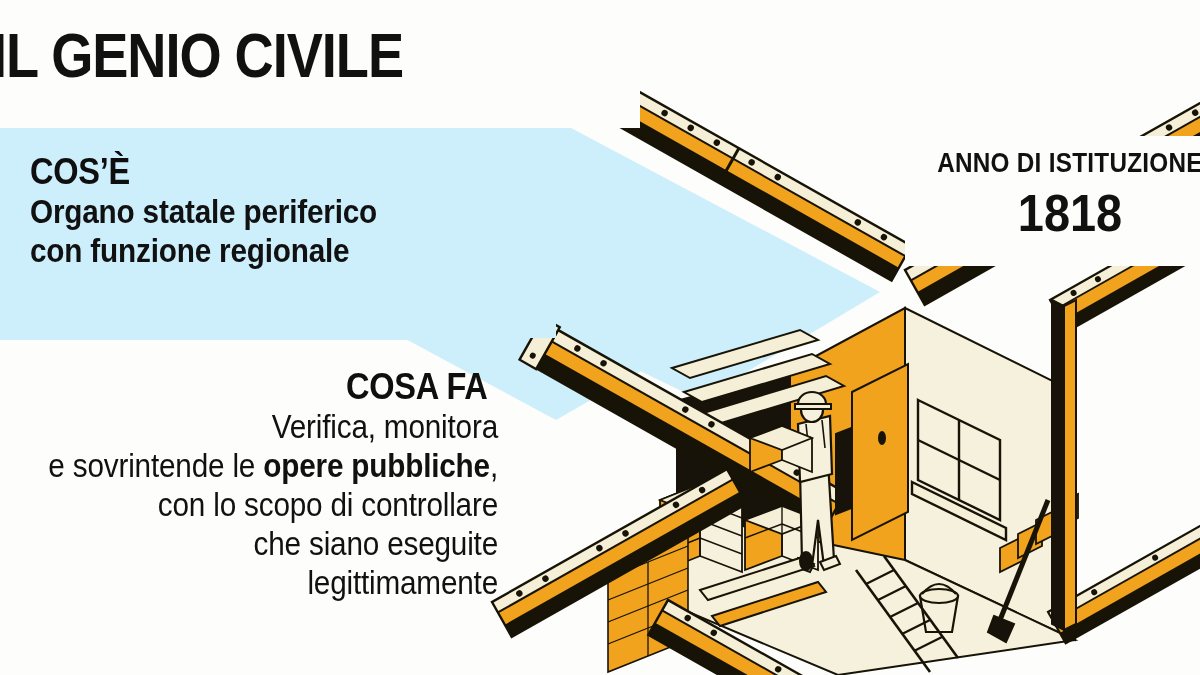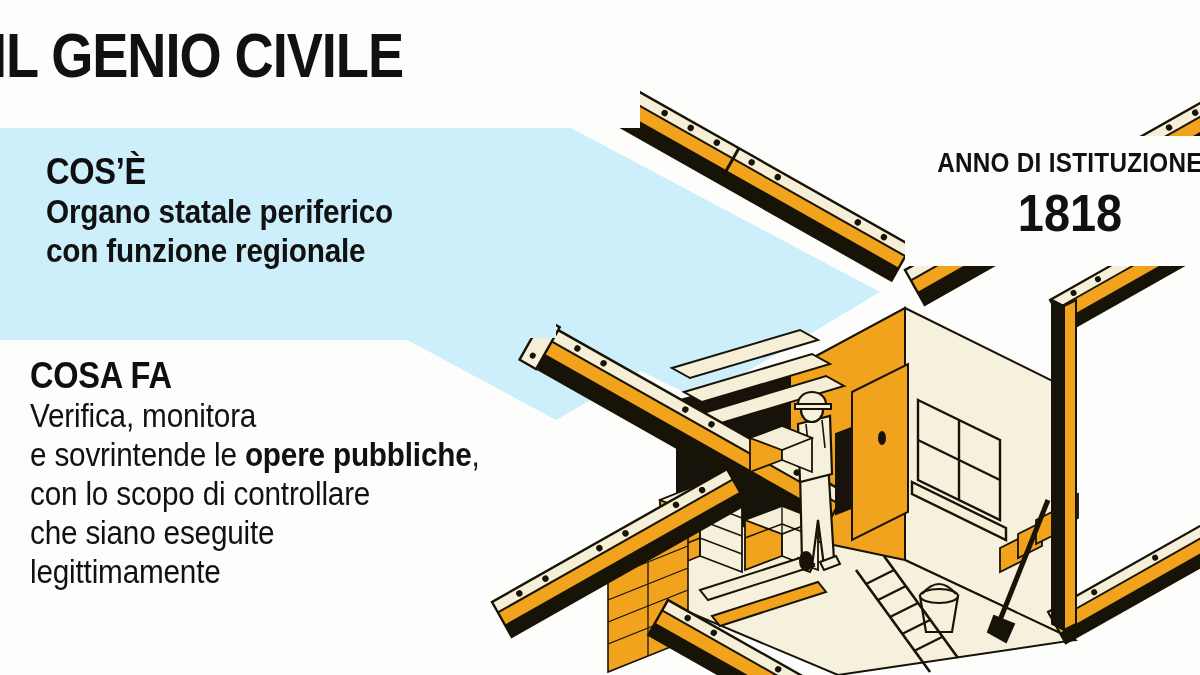--- a/index.html
+++ b/index.html
@@ -43,22 +43,22 @@
     transform:scaleX(.88); transform-origin:left top; white-space:nowrap;
   }
   .sec-body {
     font-family:"Liberation Sans Narrow","Liberation Sans",sans-serif;
     color:#111; font-size:33px; line-height:39px; letter-spacing:-.2px;
     transform:scaleX(.9); transform-origin:left top;
   }
   .sec-body.bold { font-weight:700; }
   .sec-body .b { font-weight:700; }
 
-  #sec-cose { top:152px;margin-left:16px; }
-  #sec-cosafa { top:356px; }
+  #sec-cose { top:152px; }
+  #sec-cosafa { top:367px;text-align:right; }
 
   
   #stat-block {
     position:absolute; left:905px; top:148px; width:330px; text-align:center;
   }
   #stat-label {
     font-family:"Liberation Sans Narrow","Liberation Sans",sans-serif;
     font-weight:700; font-size:27px; letter-spacing:.3px; color:#111;
     white-space:nowrap; transform:scaleX(.9); transform-origin:center top;
   }

